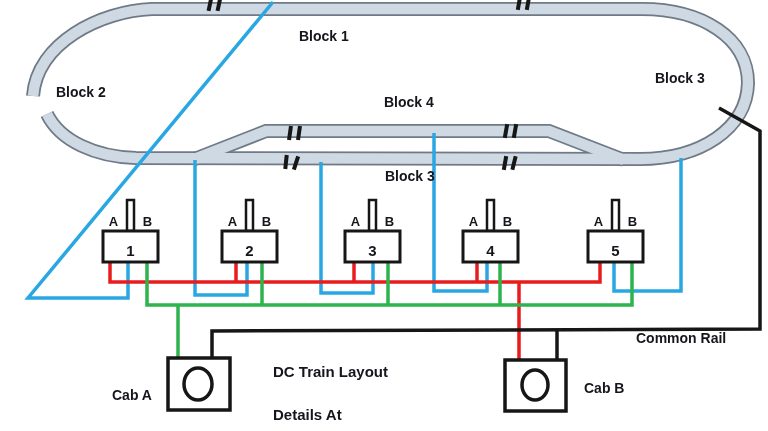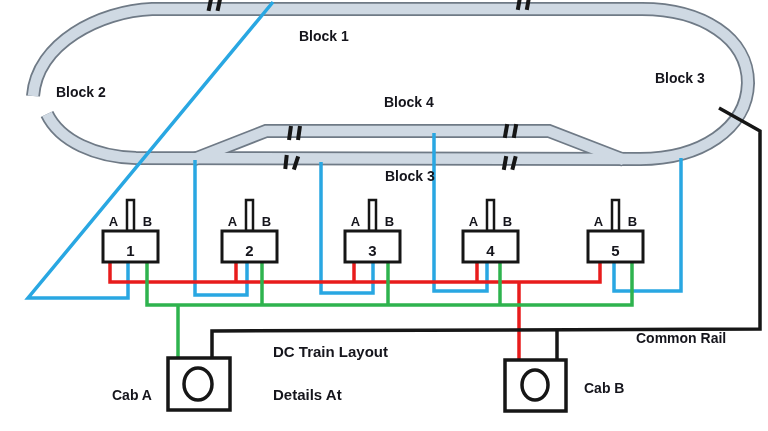--- a/index.html
+++ b/index.html
@@ -13,20 +13,21 @@
   #stage svg{position:absolute;left:0;top:0;}
   .lbl{
     position:absolute;
     font:700 14px "Liberation Sans",sans-serif;
     color:#15151c;
     white-space:nowrap;
   }
   .info{
     font:700 15px "Liberation Sans",sans-serif;
     left:273px;
+    margin-top:20px;
   }
   .sw-label{font:700 13px "Liberation Sans",sans-serif;fill:#15151c;}
   .sw-num{font:700 15px "Liberation Sans",sans-serif;fill:#15151c;}
 </style>
 </head>
 <body>
 
 <div id="stage">
 
   <svg width="768" height="431" viewBox="0 0 768 431">

